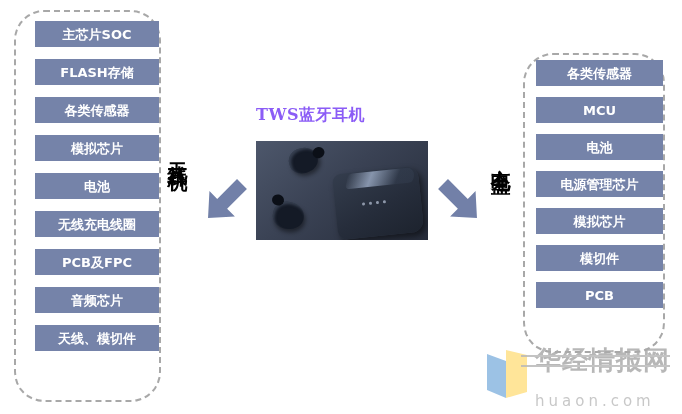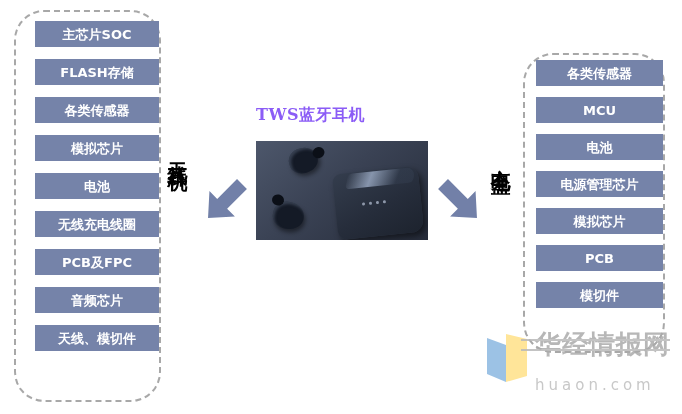--- a/index.html
+++ b/index.html
@@ -81,21 +81,21 @@
   .v-label-right{left:491px;top:153px;}
 
   
   .arrow{position:absolute;width:52px;height:52px;}
   .arrow svg{width:100%;height:100%;display:block;}
   .arrow polygon{fill:var(--arrow-fill);}
   .arrow-left{left:199px;top:175px;transform:rotate(135deg);}
   .arrow-right{left:434px;top:175px;transform:rotate(45deg);}
 
   
-  .watermark{position:absolute;left:483px;top:330px;display:flex;align-items:flex-start;z-index:5;justify-content:space-between;}
+  .watermark{position:absolute;left:483px;top:346px;display:flex;align-items:flex-start;z-index:5;justify-content:space-between;}
   .wm-logo{width:46px;height:54px;flex:0 0 auto;}
   .wm-textcol{margin-left:6px;}
   .wm-name{
     position:relative;font-size:26px;font-weight:bold;color:var(--watermark-gray);
     letter-spacing:1px;line-height:1.1;opacity:.85;white-space:nowrap;
     font-family:"DejaVu Sans","Liberation Sans",sans-serif;
   }
   .wm-name::before,.wm-name::after{
     content:"";position:absolute;left:-14px;right:0;height:2px;background:#b9b9b9;
   }
@@ -149,22 +149,22 @@
   </div>
 
   <div class="v-label v-label-right">充电盒</div>
 
   <div class="dashed-rect dashed-right">
     <div class="box">各类传感器</div>
     <div class="box">MCU</div>
     <div class="box">电池</div>
     <div class="box">电源管理芯片</div>
     <div class="box">模拟芯片</div>
+    <div class="box">模切件</div>
     <div class="box">PCB</div>
-    <div class="box">模切件</div>
   </div>
 
   <div class="watermark">
     <svg class="wm-logo" viewBox="0 0 46 54" aria-hidden="true">
       <polygon points="4,8 23,15 23,52 4,44" fill="#9CC2E5"></polygon>
       <polygon points="23,4 44,9 44,46 23,52" fill="#FFE599"></polygon>
     </svg>
     <div class="wm-textcol">
       <div class="wm-name">华经情报网</div>
       <div class="wm-url">huaon.com</div>

